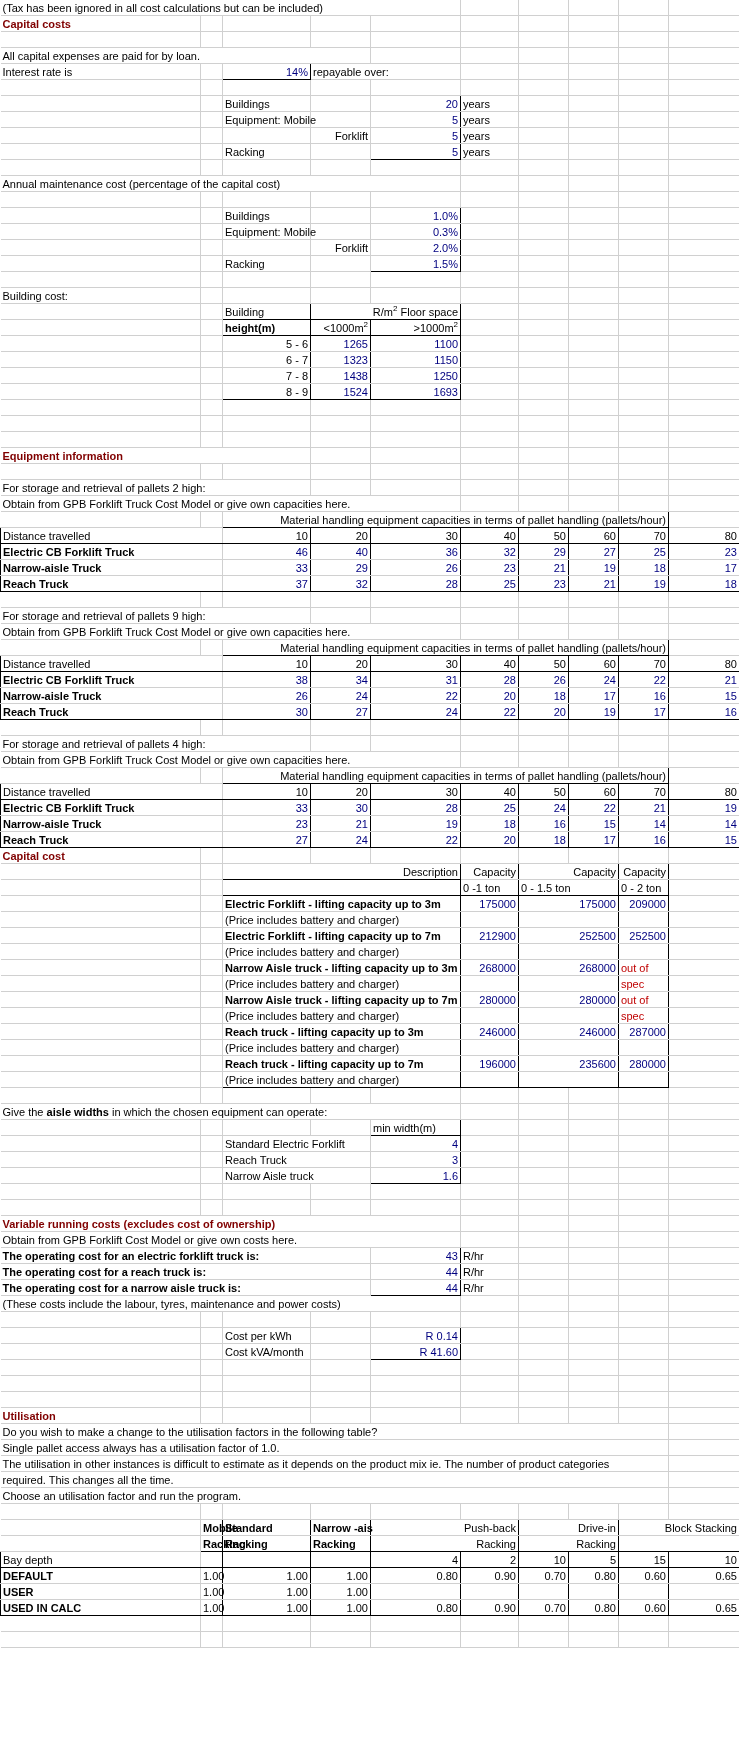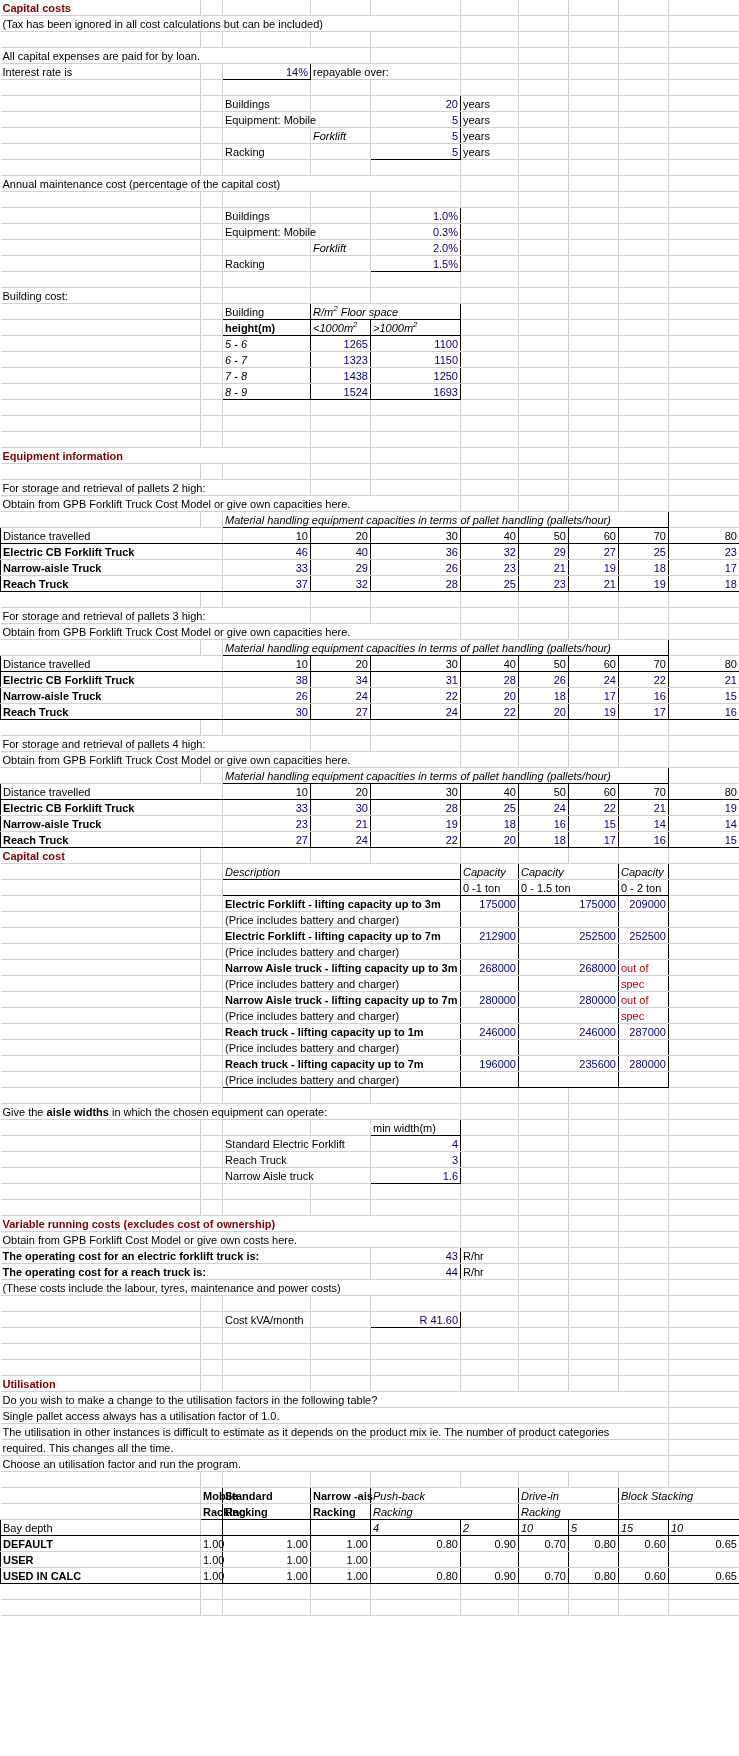--- a/index.html
+++ b/index.html
@@ -29,21 +29,21 @@
     overflow:visible;
     white-space:nowrap;
     vertical-align:bottom;
     font-size:11px;
     line-height:14px;
   }
   
   .sec{color:#800000;font-weight:bold;font-size:11.5px;}
   .blue{color:#000080;}
   .num{text-align:right;}
-  .ctr{text-align:left;font-style:italic;}
+  .ctr{text-align:right;}
   .red{color:#c00000;}
   .b{font-weight:bold;margin-top:16px;}
   .ovf{overflow:visible;position:relative;}
   
   .bx-t{border-top:1px solid #000 !important;}
   .bx-b{border-bottom:1px solid #000 !important;}
   .bx-l{border-left:1px solid #000 !important;}
   .bx-r{border-right:1px solid #000 !important;}
   .box{border:1px solid #000 !important;margin-left:36px;}
   .clip{overflow:hidden;font-weight:bold;}
@@ -61,33 +61,33 @@
       <col style="width:60px">
         <col style="width:90px">
         <col style="width:58px">
       <col style="width:50px">
         <col style="width:50px">
         <col style="width:50px">
       <col style="width:71px">
     </colgroup>
     <tbody id="rows">
         <tr>
+          <td colspan="5" class="ovf">(Tax has been ignored in all cost calculations but can be included)</td>
+          <td></td>
+          <td></td>
+          <td></td>
+          <td></td>
+          <td></td>
+        </tr>
+        <tr>
           <td class="sec">Capital costs</td>
           <td></td>
           <td></td>
           <td></td>
           <td></td>
-          <td></td>
-          <td></td>
-          <td></td>
-          <td></td>
-          <td></td>
-        </tr>
-        <tr>
-          <td colspan="5" class="ovf">(Tax has been ignored in all cost calculations but can be included)</td>
           <td></td>
           <td></td>
           <td></td>
           <td></td>
           <td></td>
         </tr>
         <tr>
           <td></td>
           <td></td>
           <td></td>
@@ -486,21 +486,21 @@
           <td></td>
           <td></td>
           <td></td>
           <td></td>
           <td></td>
           <td></td>
           <td></td>
           <td></td>
         </tr>
         <tr>
-          <td colspan="3">For storage and retrieval of pallets 3 high:</td>
+          <td colspan="3">For storage and retrieval of pallets 9 high:</td>
           <td></td>
           <td></td>
           <td></td>
           <td></td>
           <td></td>
           <td></td>
           <td></td>
         </tr>
         <tr>
           <td colspan="5" class="ovf">Obtain from GPB Forklift Truck Cost Model or give own capacities here.</td>
@@ -738,21 +738,21 @@
           <td></td>
           <td colspan="3" class="bx-l bx-r">(Price includes battery and charger)</td>
           <td class="bx-l bx-r"></td>
           <td colspan="2" class="bx-r"></td>
           <td class="red bx-r">spec</td>
           <td></td>
         </tr>
         <tr>
           <td></td>
           <td></td>
-          <td colspan="3" class="bx-l bx-r ovf clip">Reach truck - lifting capacity up to 1m</td>
+          <td colspan="3" class="bx-l bx-r ovf clip">Reach truck - lifting capacity up to 3m</td>
           <td class="num blue bx-l bx-r">246000</td>
           <td colspan="2" class="num blue bx-r">246000</td>
           <td class="num blue bx-r">287000</td>
           <td></td>
         </tr>
         <tr>
           <td></td>
           <td></td>
           <td colspan="3" class="bx-l bx-r">(Price includes battery and charger)</td>
           <td class="bx-l bx-r"></td>
@@ -895,33 +895,54 @@
         <tr>
           <td colspan="4" class="ovf clip">The operating cost for a reach truck is:</td>
           <td class="num blue bx-l bx-r">44</td>
           <td>R/hr</td>
           <td></td>
           <td></td>
           <td></td>
           <td></td>
         </tr>
         <tr>
+          <td colspan="4" class="ovf clip">The operating cost for a narrow aisle truck is:</td>
+          <td class="num blue bx-l bx-r bx-b">44</td>
+          <td>R/hr</td>
+          <td></td>
+          <td></td>
+          <td></td>
+          <td></td>
+        </tr>
+        <tr>
           <td colspan="5" class="ovf">(These costs include the labour, tyres, maintenance and power costs)</td>
           <td></td>
           <td></td>
           <td></td>
           <td></td>
           <td></td>
         </tr>
         <tr>
           <td></td>
           <td></td>
           <td></td>
           <td></td>
           <td></td>
+          <td></td>
+          <td></td>
+          <td></td>
+          <td></td>
+          <td></td>
+        </tr>
+        <tr>
+          <td></td>
+          <td></td>
+          <td>Cost per kWh</td>
+          <td></td>
+          <td class="num blue bx-l bx-r bx-t">R 0.14</td>
           <td></td>
           <td></td>
           <td></td>
           <td></td>
           <td></td>
         </tr>
         <tr>
           <td></td>
           <td></td>
           <td>Cost kVA/month</td>

